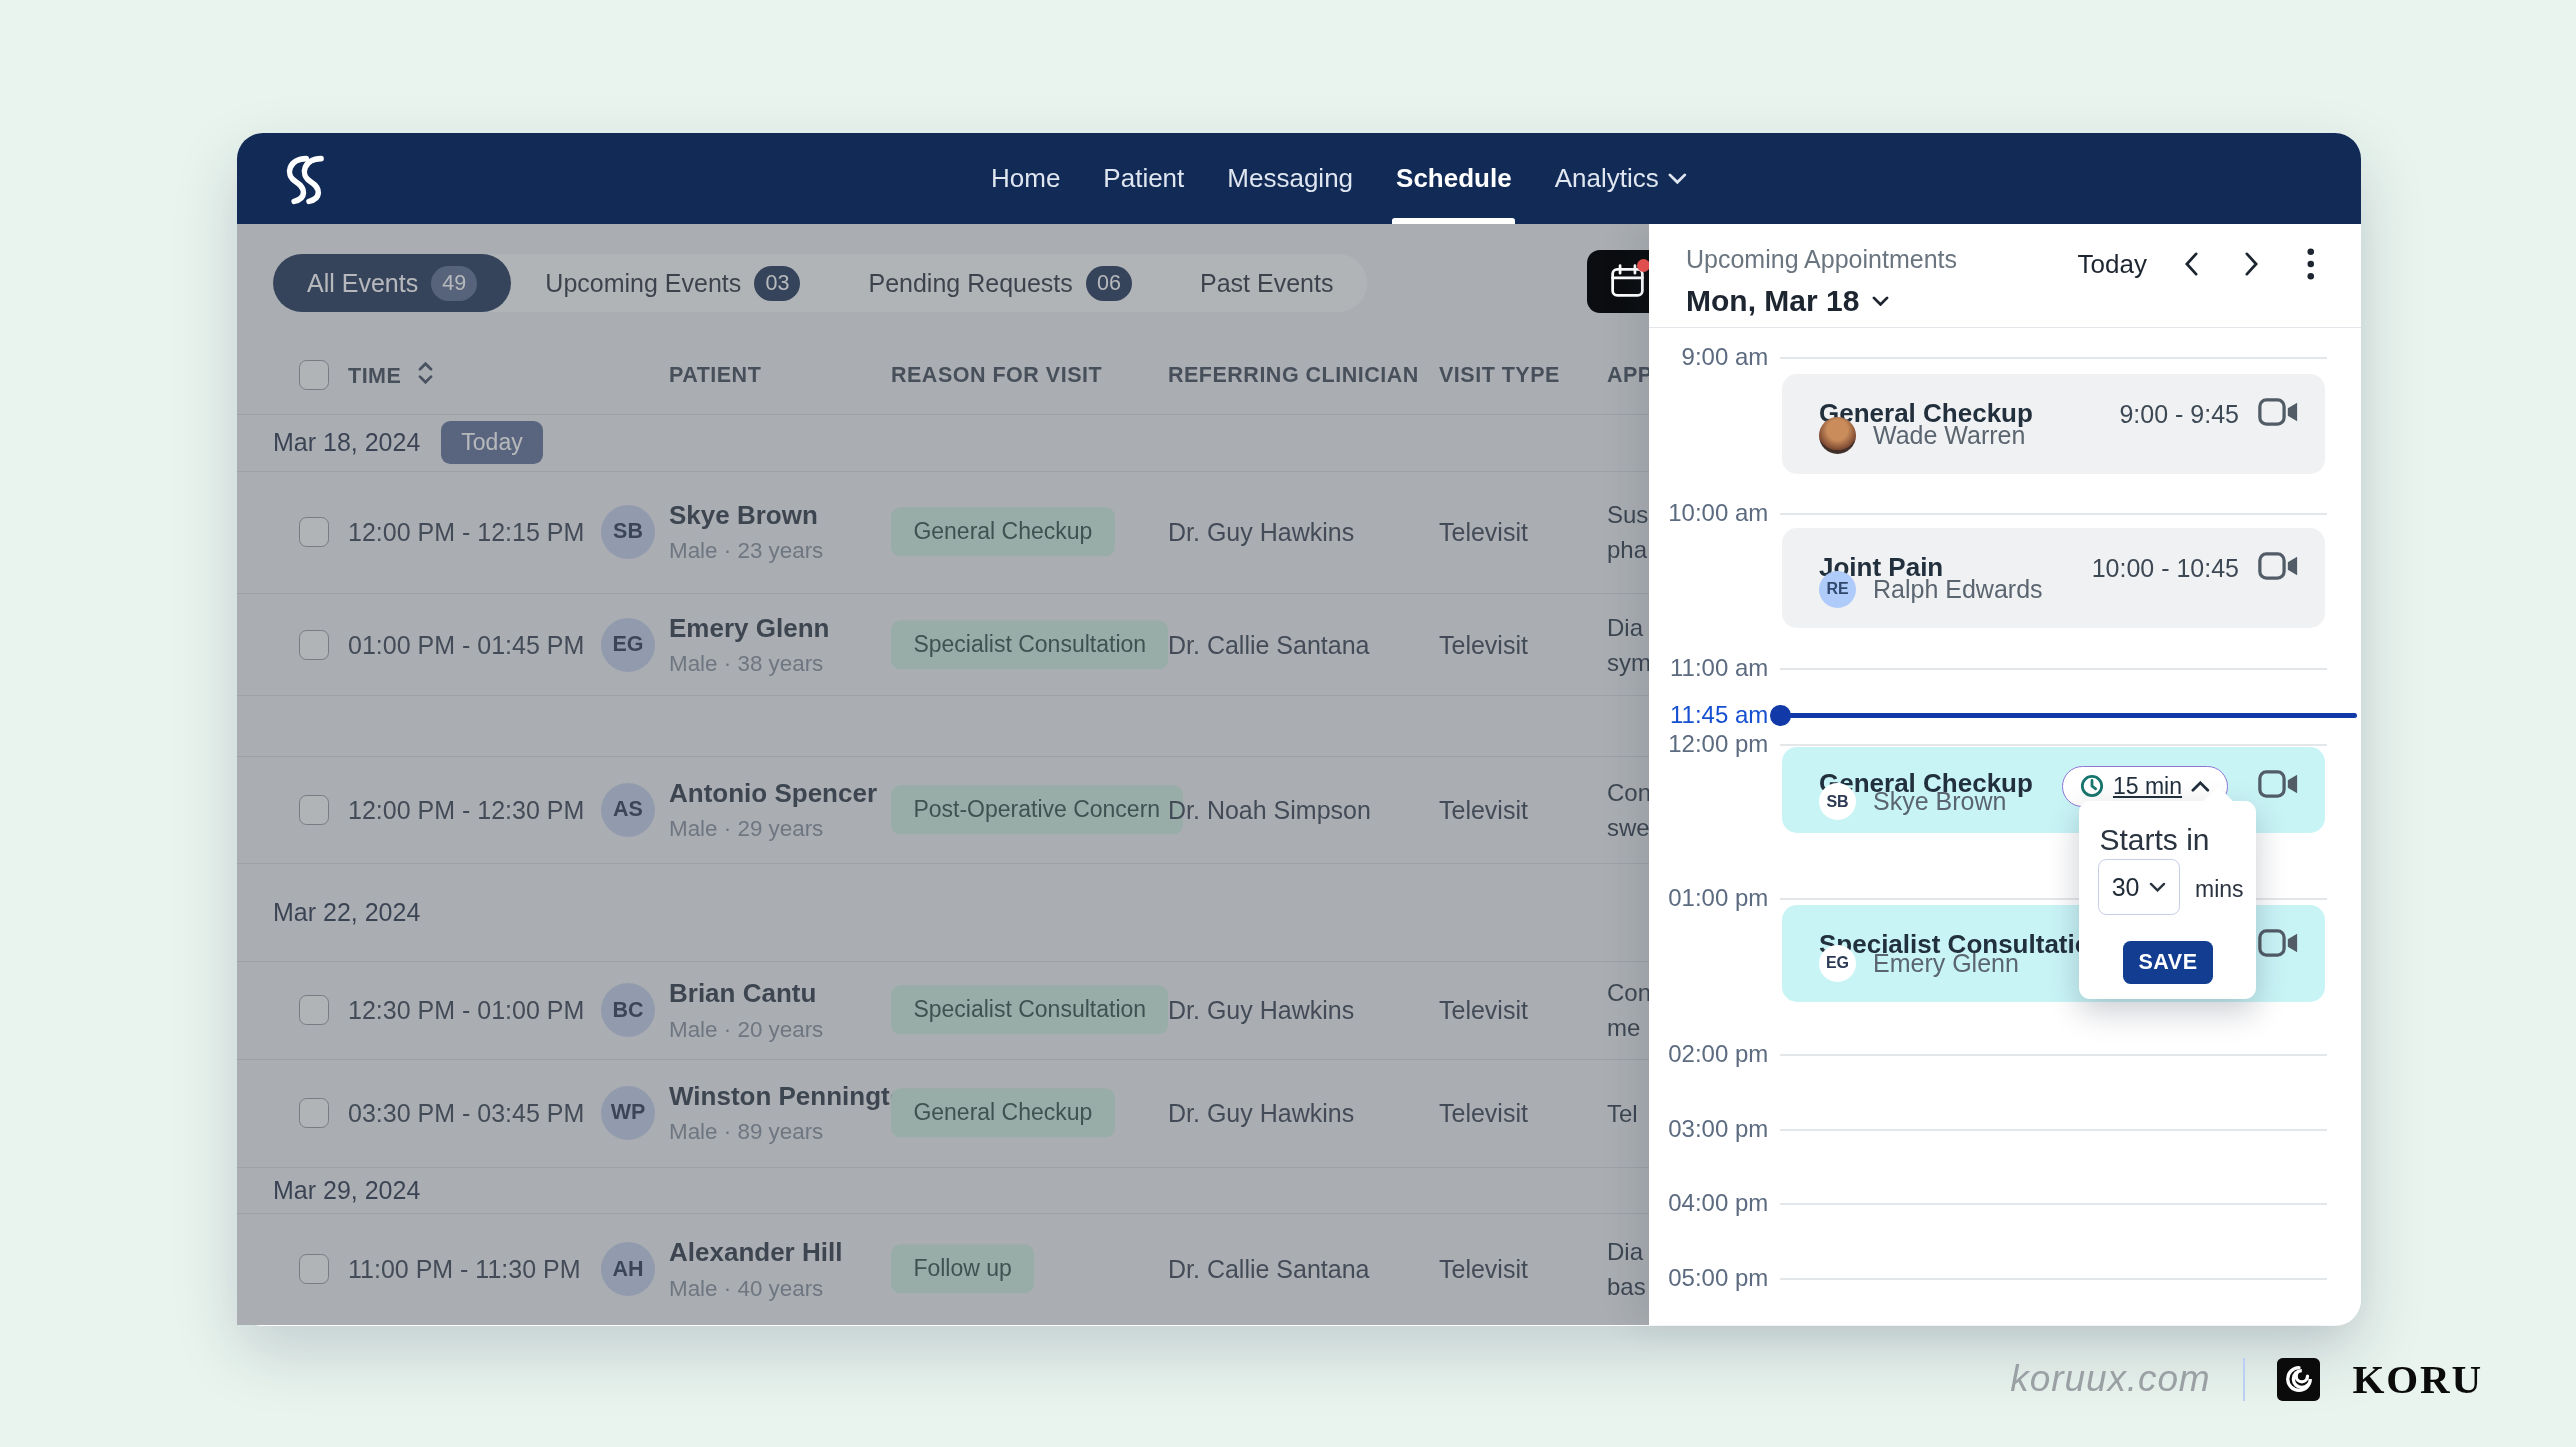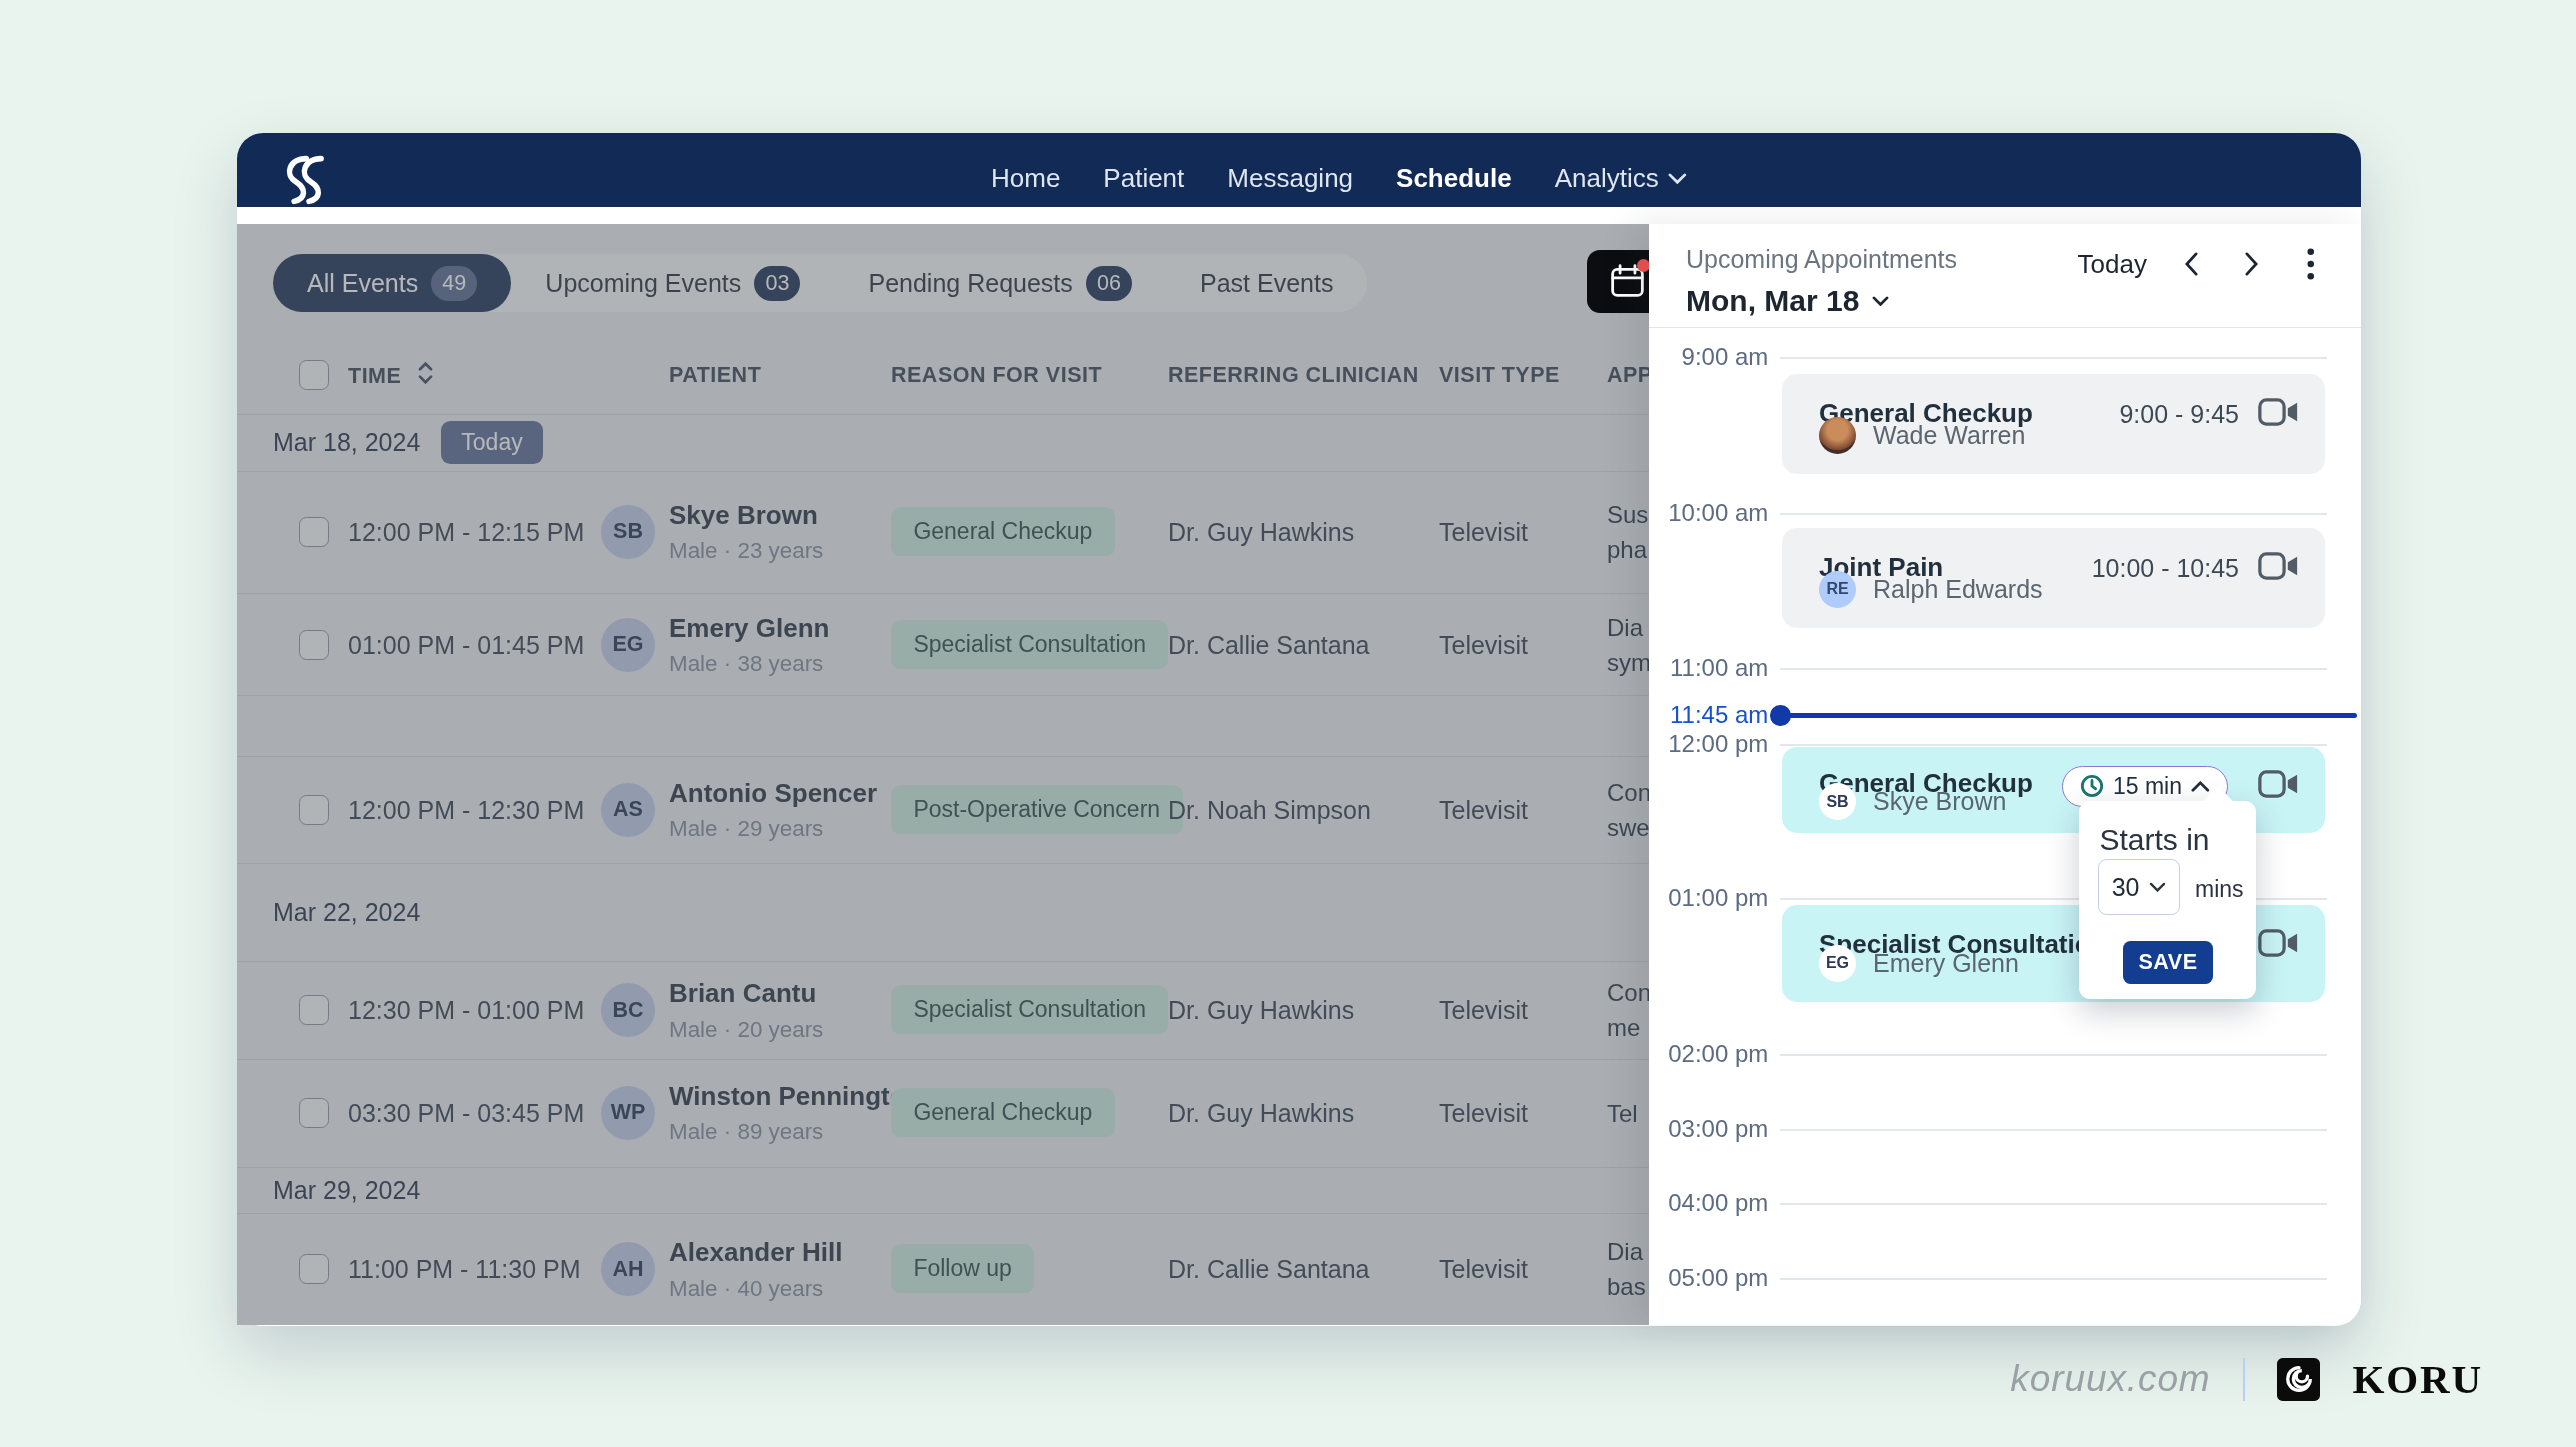--- a/index.html
+++ b/index.html
@@ -6,21 +6,21 @@
   body{
     width:2576px;height:1448px;position:relative;overflow:hidden;
     background:#e9f4ee;
     font-family:"Liberation Sans", sans-serif;
     -webkit-font-smoothing:antialiased;
   }
   
   .app{position:absolute;left:237px;top:133px;width:2124px;height:1193px;
     border-radius:26px;background:#ffffff;box-shadow:0 26px 65px rgba(20,40,70,.18);}
   
-  .nav{position:absolute;left:0;top:0;right:0;height:74px;background:#112a56;
+  .nav{position:absolute;left:0;top:0;right:0;height:91px;background:#112a56;
     border-radius:26px 26px 0 0;z-index:20;}
   .logo{position:absolute;left:41px;top:20.5px;width:62px;height:52px;}
   .nav-menu{position:absolute;left:754px;top:0;height:91px;display:flex;gap:43px;}
   .nav-item{height:91px;display:flex;align-items:center;position:relative;
     color:#dfe6f0;font-size:26px;cursor:pointer;gap:9.3px;}
   .nav-item.active{color:#ffffff;font-weight:bold;}
   .nav-item.active::after{content:"";position:absolute;left:-3.7px;right:-3.7px;bottom:0;
     height:5.6px;background:#ffffff;border-radius:2.8px 2.8px 0 0;}
   .nav-right{position:absolute;right:52px;top:0;height:91px;display:flex;align-items:center;gap:34px;}
   .nav-ic{width:39px;height:39px;display:flex;align-items:center;justify-content:center;cursor:pointer;}
@@ -88,21 +88,21 @@
   .atime{position:absolute;right:86px;top:26px;font-size:25px;color:#3c4854;white-space:nowrap;}
   .vicon{position:absolute;right:26px;top:22.4px;width:41px;height:32px;cursor:pointer;}
   .arow{position:absolute;left:37px;bottom:20.5px;display:flex;align-items:center;gap:17px;}
   .aava{width:37px;height:37px;border-radius:50%;display:flex;align-items:center;justify-content:center;
     font-size:16px;font-weight:bold;color:#2c3a55;background:#ffffff;}
   .aava.photo{background:radial-gradient(circle at 50% 35%, #c98c5a 0 34%, #7a4630 66%, #41302a 67%);}
   .aava.blue{background:#aecbfa;color:#30486e;}
   .aname{font-size:25px;color:#5a6570;white-space:nowrap;}
   .cd-pill{position:absolute;right:97px;top:18.7px;height:39px;border:1.9px solid #8f76d6;border-radius:21.5px;
     background:#ffffff;display:flex;align-items:center;gap:9.3px;padding:0 17px;cursor:pointer;}
-  .cd-pill span{font-size:23px;color:#22303e;}
+  .cd-pill span{font-size:23px;color:#22303e;text-decoration:underline;}
   
   .popover{position:absolute;left:430px;top:577px;width:177px;height:198px;background:#ffffff;
     border-radius:11.2px;box-shadow:0 11.2px 32px rgba(15,25,45,.22);z-index:30;}
   .pop-caret{position:absolute;left:127px;top:-10.3px;width:24px;height:24px;background:#ffffff;
     transform:rotate(45deg);border-radius:3.7px;}
   .pop-label{position:absolute;left:20.5px;top:22.4px;font-size:30px;color:#2a3440;}
   .pop-select{position:absolute;left:18.7px;top:58px;width:80px;height:54px;border:1.9px solid #c6cde6;
     border-radius:8.4px;display:flex;align-items:center;justify-content:center;gap:9.3px;cursor:pointer;background:#fff;}
   .pop-select span{font-size:25px;color:#1f2a36;}
   .pop-unit{position:absolute;left:116px;top:75px;font-size:23px;color:#2a3440;}

